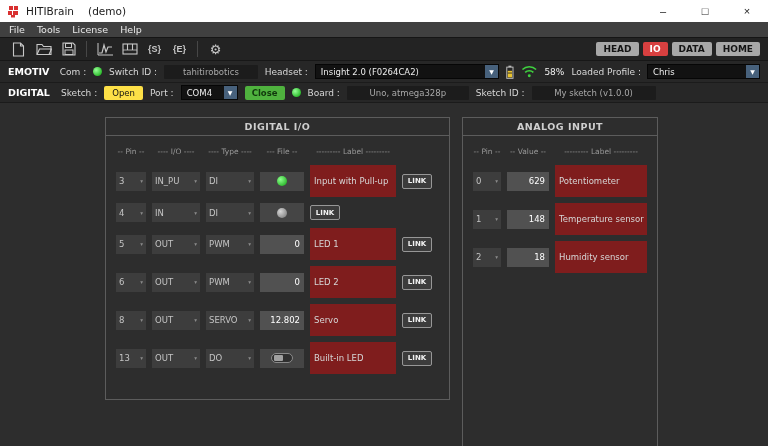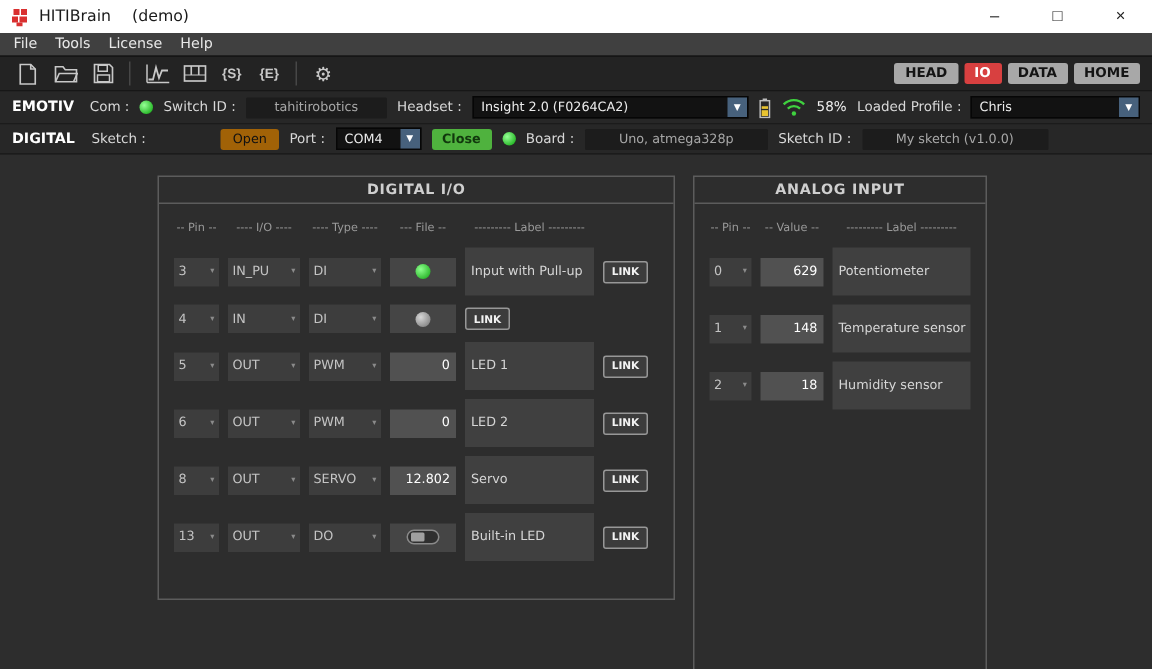--- a/index.html
+++ b/index.html
@@ -46,21 +46,21 @@
   .text-field { background:#1c1c1c; color:#a8a8a8; height:14px; display:flex; align-items:center;
     justify-content:center; font-size:8.5px; border-radius:1px; white-space:nowrap; }
   .combo { height:15px; background:#121212; display:flex; align-items:stretch; border:1px solid #060606; }
   .combo-text { flex:1; display:flex; align-items:center; padding:0 5px; color:#ececec; font-size:8.5px;
     white-space:nowrap; overflow:hidden; }
   .combo-arrow { width:13px; background:#47617c; color:#ffffff; font-size:6px; display:flex;
     align-items:center; justify-content:center; }
   .w-id { width:96px; } .w-headset { width:189px; } .w-profile { width:113px; }
   .w-com { width:57px; } .w-board { width:122px; } .w-sketch { width:124px; }
   .btn { border:none; border-radius:2px; font-size:8.5px; padding:2px 8px; font-family:inherit; }
-  .btn-open { background:#a16207; color:#111111;margin-left:43px; }
+  .btn-open { background:#fde047; color:#111111; }
   .btn-close { background:#4fb23e; color:#11380d; font-weight:bold; padding:2px 7px; }
   .pct-text { color:#f0f0f0; font-size:9px; }
   .push-right { margin-left:auto; display:flex; align-items:center; gap:6px; }
 
   
   .main { flex:1; display:flex; gap:12px; padding:14px 0 0 105px; align-items:flex-start; }
   .panel { border:1px solid #5c5c5c; background:#2d2d2d; }
   .panel-digital { width:345px; height:283px; }
   .panel-analog { width:196px; height:368px; }
   .panel-title { height:18px; border-bottom:1px solid #5c5c5c; display:flex; align-items:center;
@@ -79,21 +79,21 @@
   .dd-text { font-size:8.5px; color:#c4c4c4; white-space:nowrap; }
   .dd-arr { font-size:5.5px; color:#8b8b8b; margin-left:2px; }
   .val { background:#515151; color:#ffffff; font-size:8.5px; justify-content:flex-end; padding:0 4px; }
   .val-led { background:#454545; justify-content:center; }
   .led { width:10px; height:10px; border-radius:50%; }
   .led-on { background:radial-gradient(circle at 35% 35%, #8dff8d, #2eb82e 75%); }
   .led-off { background:radial-gradient(circle at 35% 35%, #d6d6d6, #8a8a8a 75%); }
   .toggle { width:22px; height:10px; border:1px solid #8a8a8a; border-radius:5px; background:#2f2f2f;
     display:flex; align-items:center; padding:0 2px; }
   .toggle-knob { width:9px; height:6px; background:#a0a0a0; border-radius:1px; }
-  .lab { background:#404040; color:#d6d6d6; font-size:8.5px; padding:16px 4px; white-space:nowrap;
+  .lab { background:#7f1d1d; color:#d6d6d6; font-size:8.5px; padding:16px 4px; white-space:nowrap;
     overflow:hidden; }
   .link-btn { width:30px; height:15px; background:#3c3c3c; border:1px solid #979797; border-radius:2px;
     color:#f2f2f2; font-size:7px; font-weight:bold; display:flex; align-items:center;
     justify-content:center; font-family:inherit; }
 
   .footer { flex:0 0 9px; background:#191919; }
 </style>
 </head>
 <body>
 

